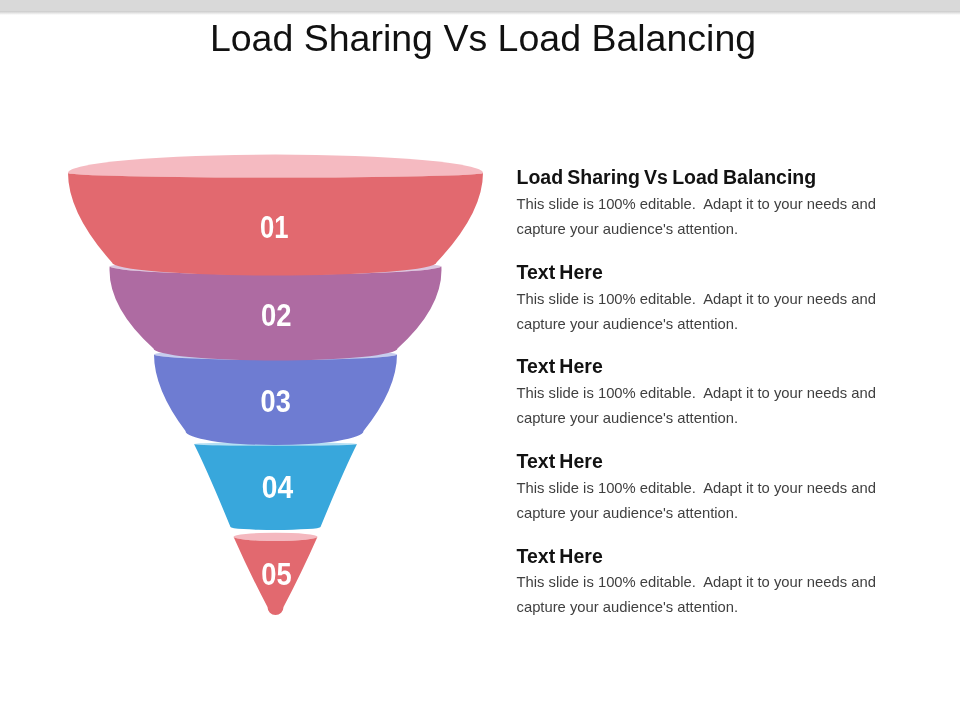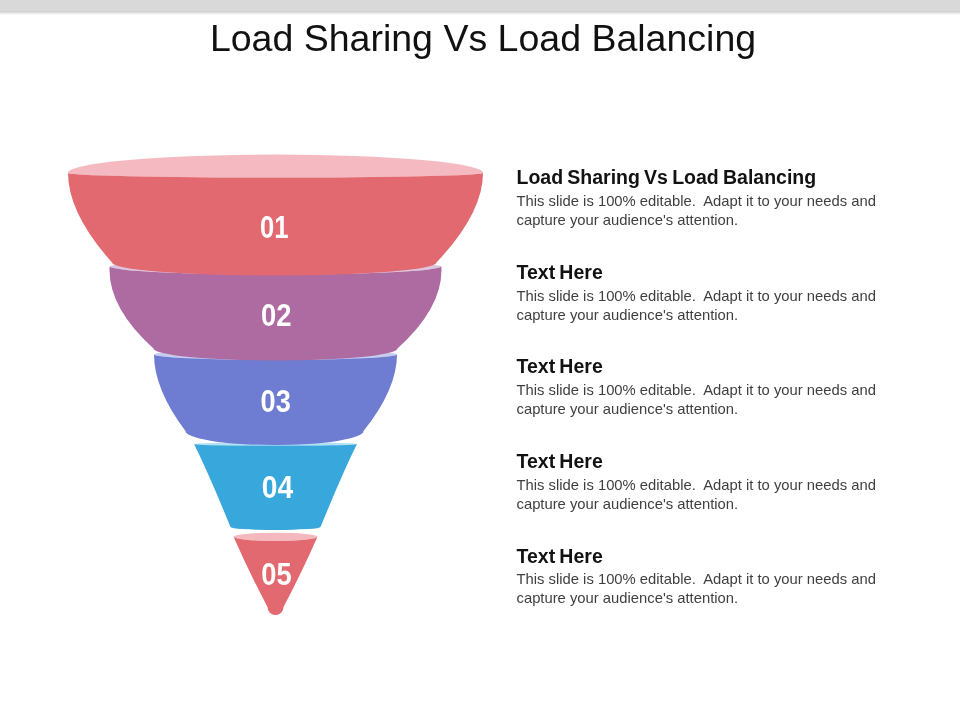--- a/index.html
+++ b/index.html
@@ -6,21 +6,21 @@
   body{width:960px;height:720px;background:#ffffff;overflow:hidden;position:relative;
        font-family:"Liberation Sans", sans-serif;}
   .topbar{position:absolute;left:0;top:0;width:960px;height:11px;background:#d9d9d9;}
   .topbar-shadow{position:absolute;left:0;top:11px;width:960px;height:4px;
        background:linear-gradient(#c9c9c9,#ffffff);}
   .title{position:absolute;left:3px;top:16.4px;width:960px;text-align:center;
        font-size:37.5px;line-height:44px;color:#111111;}
   svg.funnel{position:absolute;left:0;top:0;}
   .blk{position:absolute;left:516.5px;width:380px;}
   .blk h3{margin:0;padding:0;font-size:19.5px;line-height:22px;font-weight:bold;color:#121212;word-spacing:-1.2px;}
-  .blk p{margin:3.9px 0 0 0;padding:0;font-size:14.8px;line-height:19px;color:#3f3f3f;}
+  .blk p{margin:3.9px 0 0 0;padding:0;font-size:14.8px;line-height:25px;color:#3f3f3f;}
 </style>
 </head>
 <body>
   <div class="topbar"></div>
   <div class="topbar-shadow"></div>
   <div class="title">Load Sharing Vs Load Balancing</div>
 
   <svg class="funnel" width="960" height="720" viewBox="0 0 960 720">
 
     <path d="M 233.5 536.75 A 42 4 0 0 1 317.5 536.75

